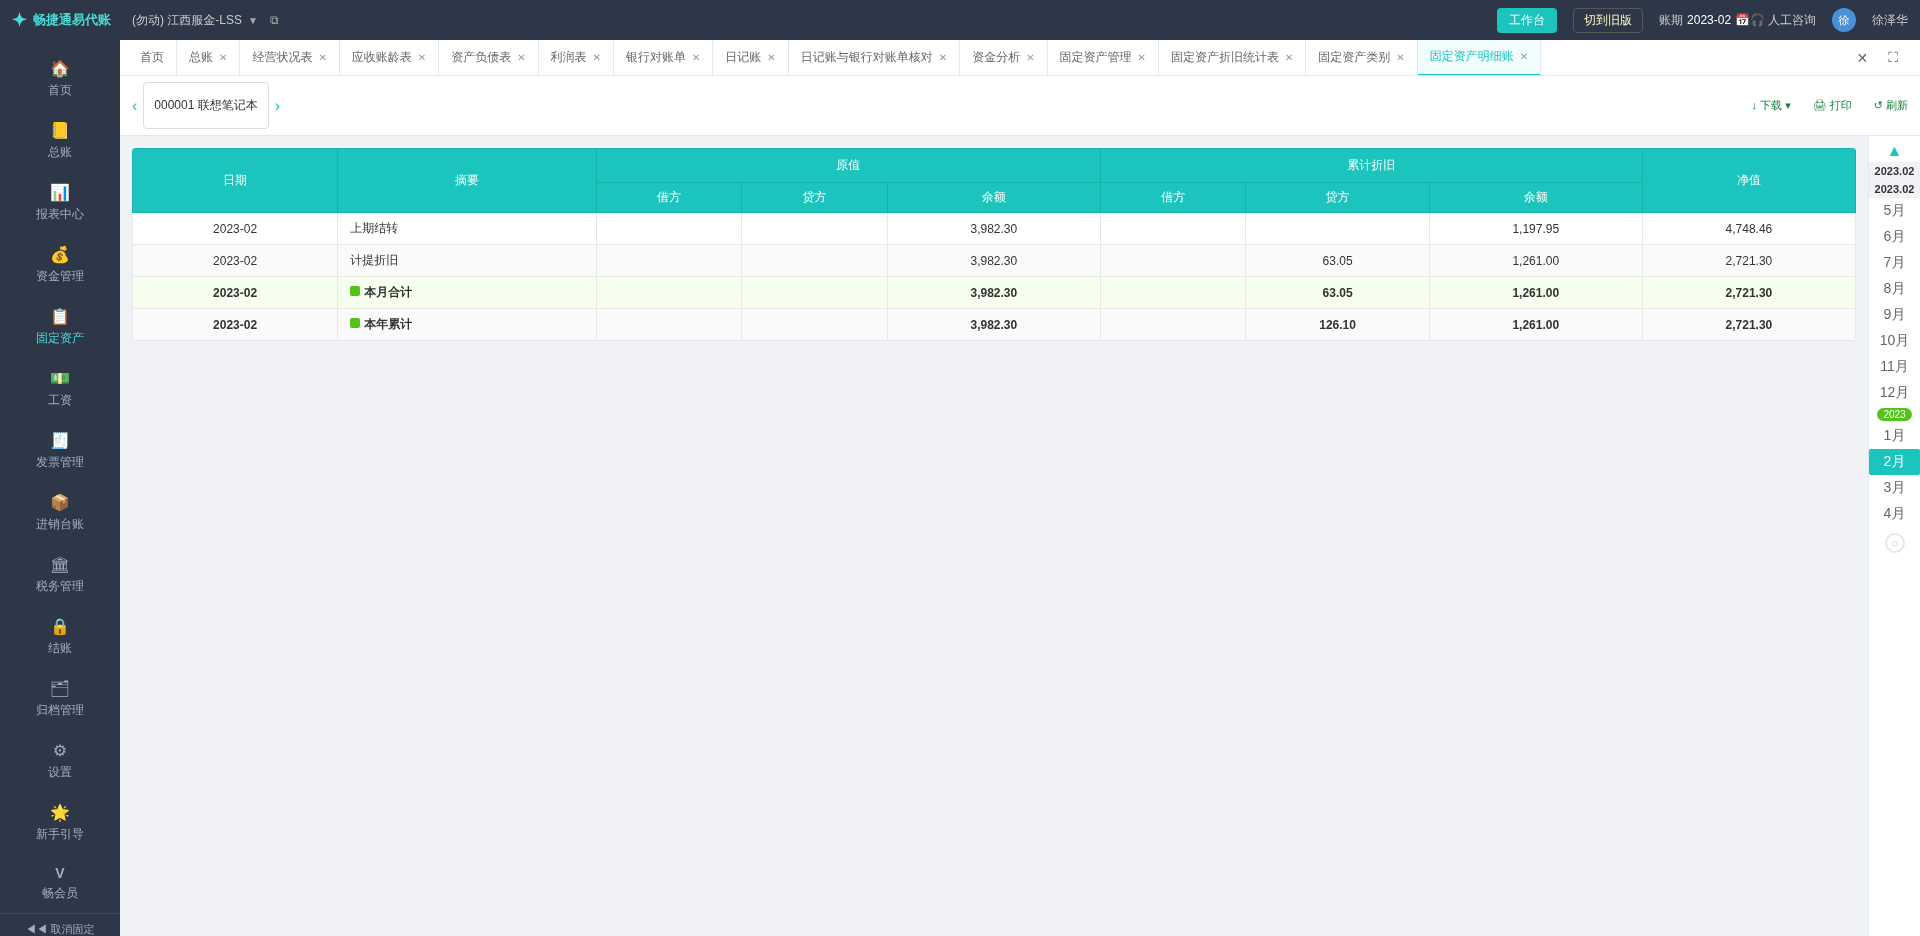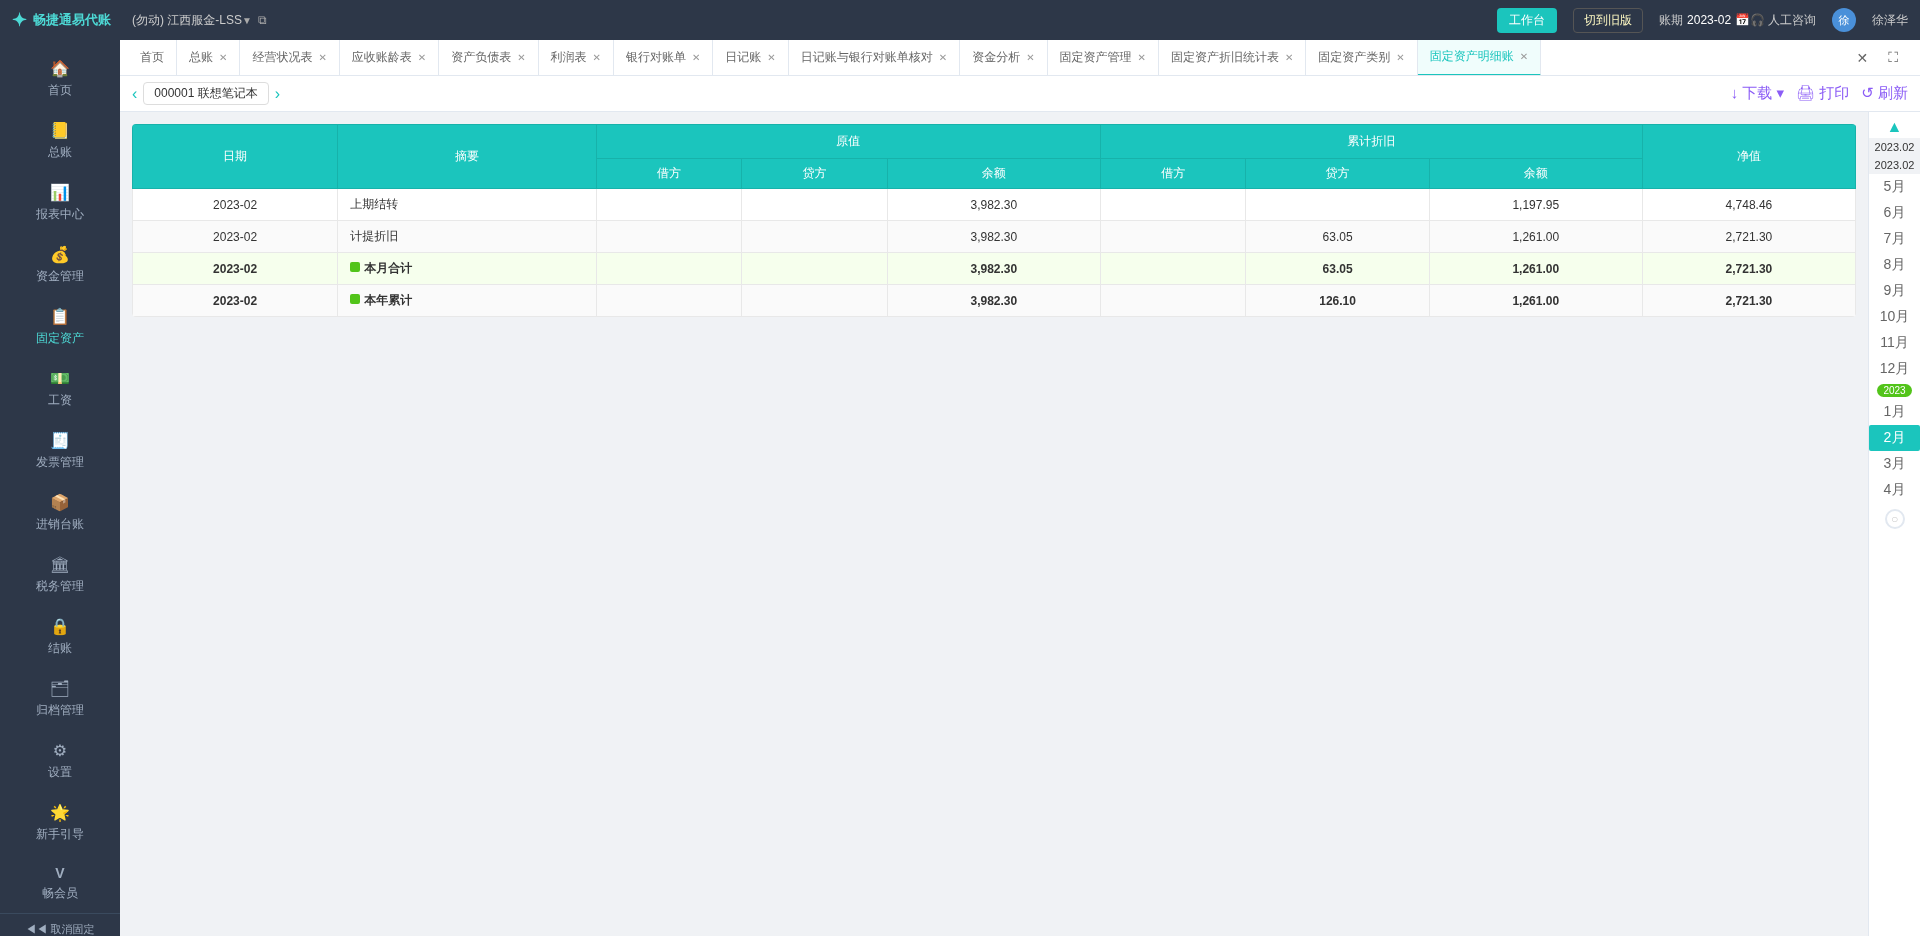--- a/index.html
+++ b/index.html
@@ -20,20 +20,21 @@
       align-items: center;
       gap: 6px;
       width: 120px;
       font-size: 13px;
       font-weight: bold;
       color: #4dd9d5;
     }
     .top-bar-company {
       display: flex;
       align-items: center;
+      gap: 6px;
       flex: 1;
       font-size: 12px;
       color: #ccc;
     }
     .top-bar-right {
       display: flex;
       align-items: center;
       gap: 16px;
       font-size: 12px;
       color: #ccc;
@@ -172,39 +173,40 @@
       display: flex;
       align-items: center;
       gap: 6px;
       font-size: 12px;
       color: #666;
     }
     .breadcrumb-nav .asset-name {
       background: #fff;
       border: 1px solid #ddd;
       border-radius: 4px;
-      padding: 2px 10px;
+      padding: 14px 10px;
       color: #333;
       font-size: 12px;
     }
     .page-actions {
       margin-left: auto;
       display: flex;
       align-items: center;
       gap: 12px;
     }
     .page-actions button {
       background: none;
       border: none;
-      color: #8b5cf6;
-      cursor: pointer;
-      font-size: 15px;
+      color: #15803d;
+      cursor: pointer;
+      font-size: 11px;
       display: flex;
       align-items: center;
       gap: 4px;
+      margin-left: 10px;
     }
 
     
     .table-with-panel {
       display: flex;
       flex: 1;
       overflow: hidden;
     }
 
     .table-container {
@@ -276,21 +278,21 @@
       padding: 4px 2px;
       font-size: 14px;
       color: #666;
       cursor: pointer;
       white-space: nowrap;
     }
     .right-panel-item.year-header {
       background: #f0f2f5;
       color: #333;
       font-size: 11px;
-      font-weight: normal;
+      font-weight: bold;
       padding: 3px 2px;
     }
     .right-panel-item.active-month {
       background: #1bc5bd;
       color: #fff;
       border-radius: 2px;
     }
     .up-arrow {
       color: #1bc5bd;
       font-size: 16px;

